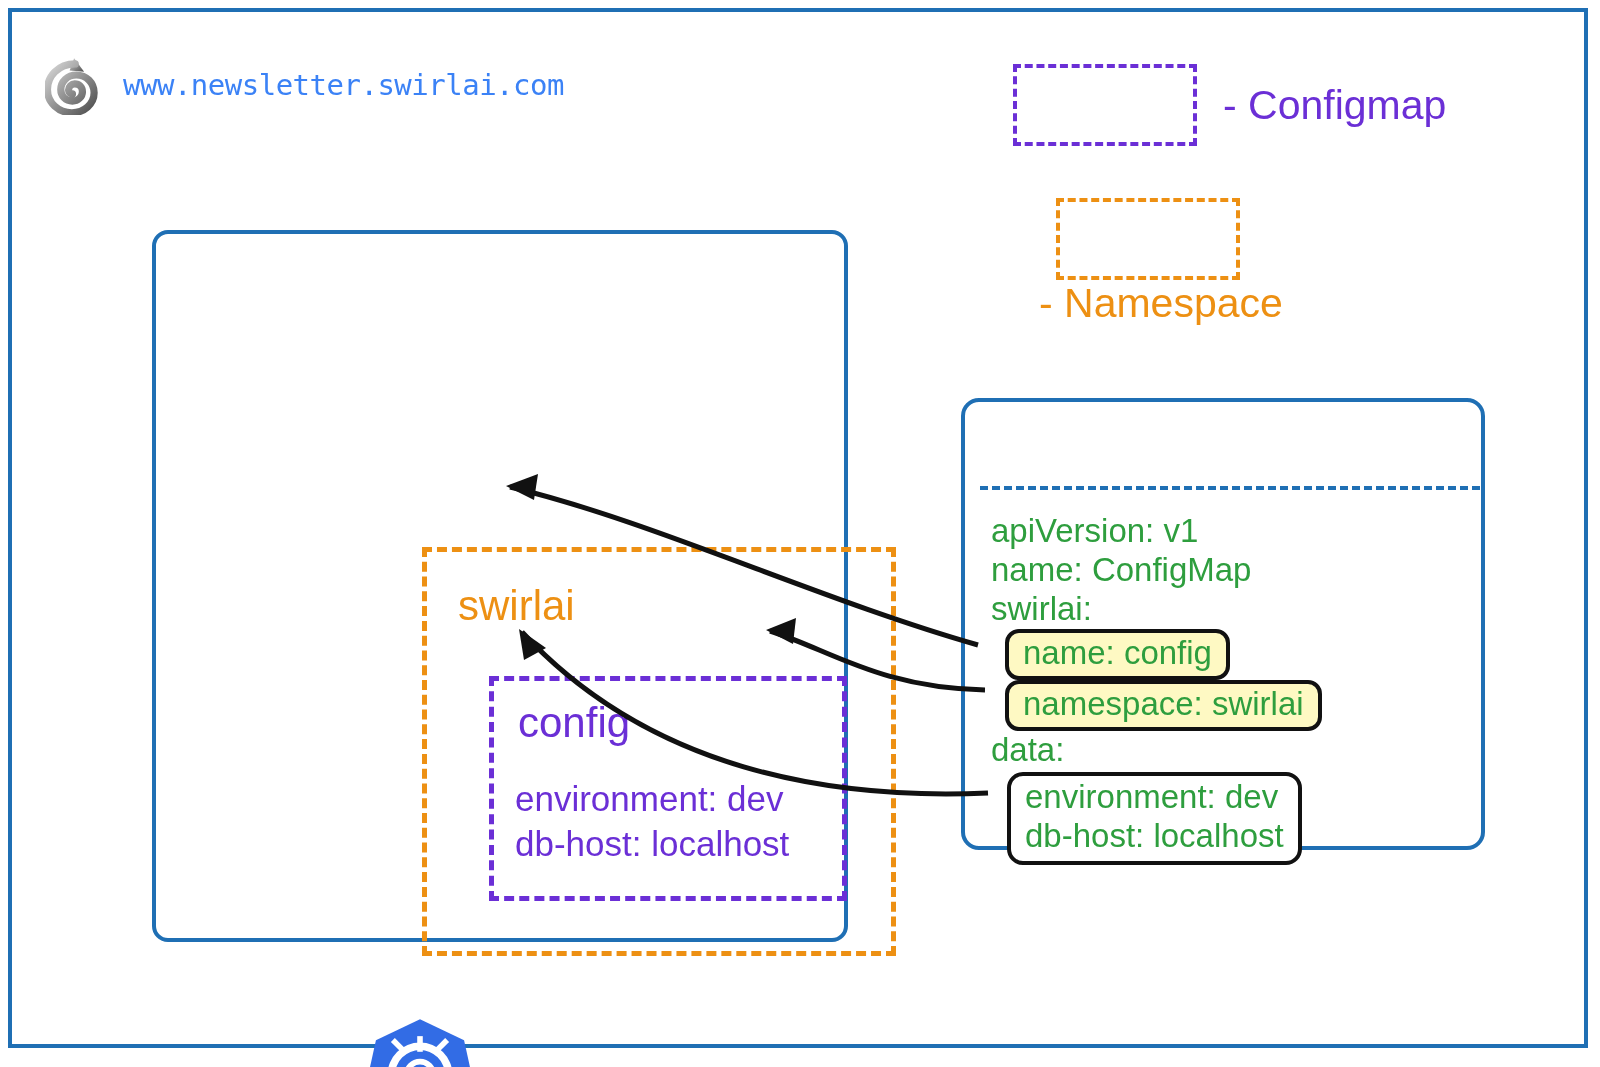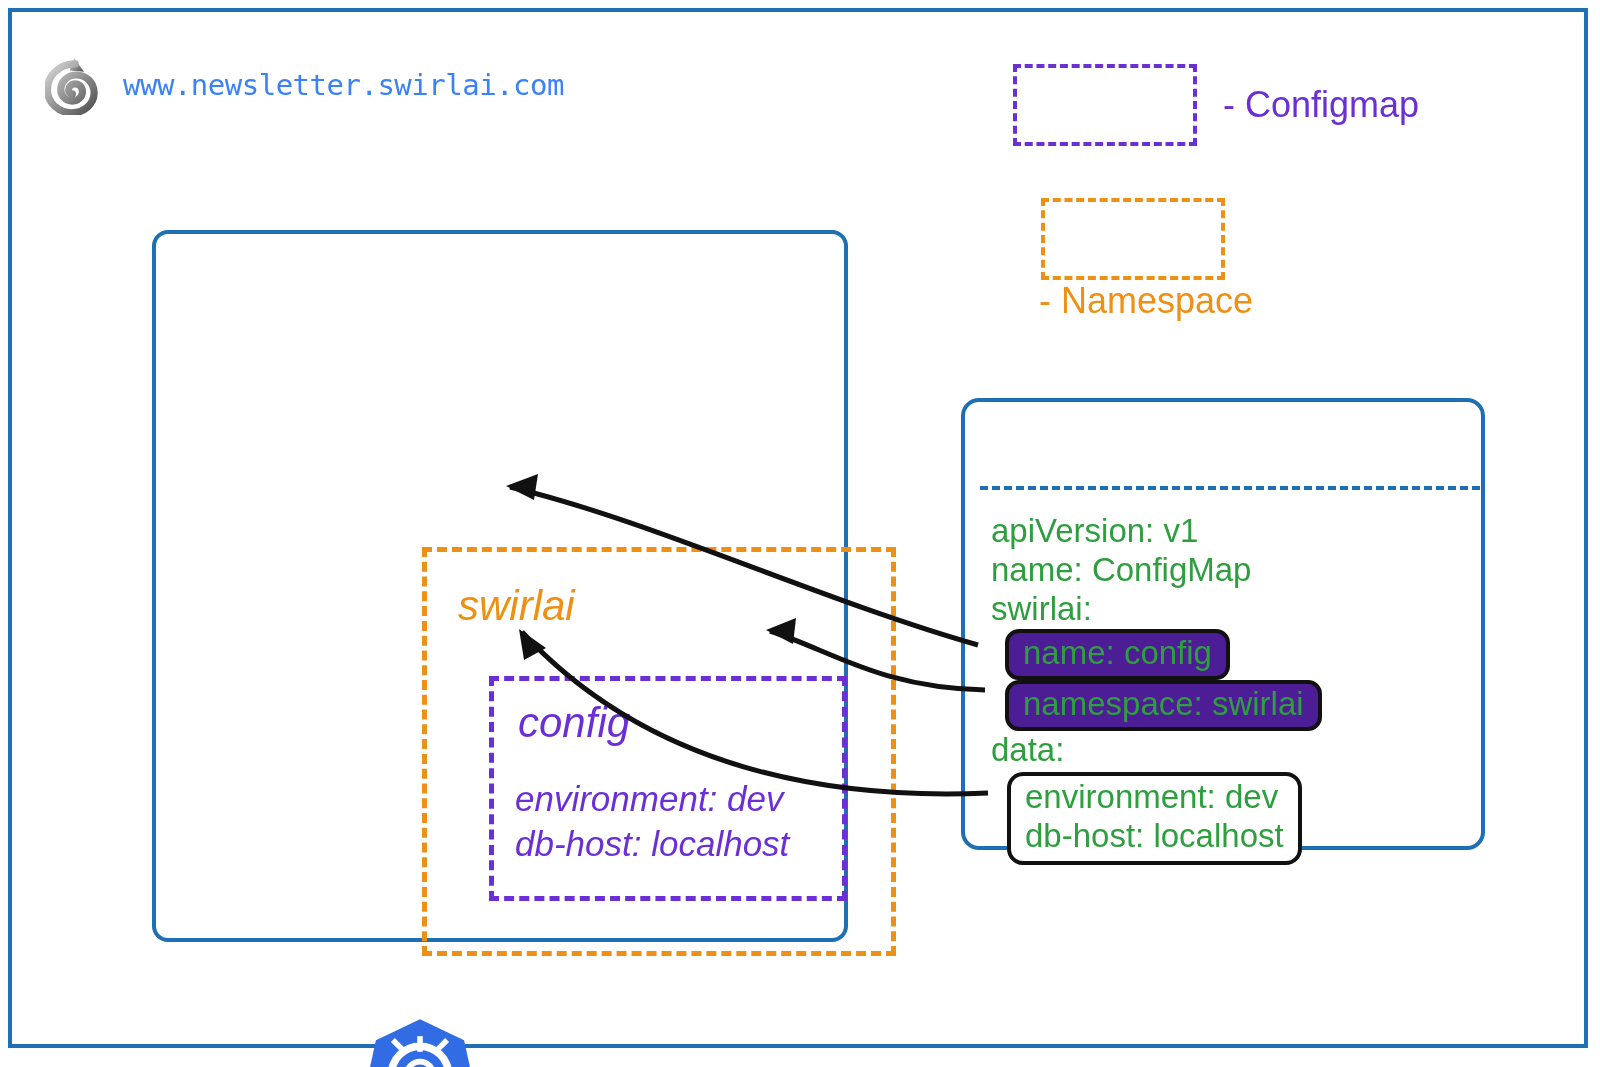--- a/index.html
+++ b/index.html
@@ -58,21 +58,21 @@
   #legend-configmap { left: 1013px; top: 64px; }
   #legend-namespace { left: 1013px; top: 198px; flex-direction: column; }
   .legend-swatch {
     width: 184px;
     height: 82px;
     box-sizing: border-box;
   }
   .swatch-configmap { border: 4px dashed #6B2FD6; }
   .swatch-namespace { border: 4px dashed #ED9013; }
   .legend-label {
-    font-size: 36px;
+    font-size: 41px;
     margin-left: 26px;
     white-space: nowrap;
   }
   .label-configmap { color: #6B2FD6; }
   .label-namespace { color: #ED9013; }
 
   
   #cluster-box {
     position: absolute;
     left: 152px;
@@ -86,21 +86,20 @@
 
   
   #namespace-box {
     position: absolute;
     left: 266px;
     top: 313px;
     width: 474px;
     height: 409px;
     border: 5px dashed #ED9013;
     box-sizing: border-box;
-    font-style: italic;
   }
   #namespace-title {
     position: absolute;
     left: 31px;
     top: 30px;
     font-size: 42px;
     color: #ED9013;
   }
 
   
@@ -174,21 +173,21 @@
     font-size: 33px;
     color: #2E9E3E;
     line-height: 1.18;
   }
   .yaml-line { white-space: nowrap; }
   .yaml-highlight {
     display: inline-block;
     border: 4px solid #111111;
     border-radius: 14px;
     padding: 1px 14px 3px 14px;
-    background: #4c1d95;
+    background: #fef9c3;
     margin-left: 14px;
   }
   .yaml-highlight-block {
     display: inline-block;
     border: 4px solid #111111;
     border-radius: 16px;
     padding: 2px 14px 5px 14px;
     background: #ffffff;
     margin-left: 16px;
     margin-top: 2px;

